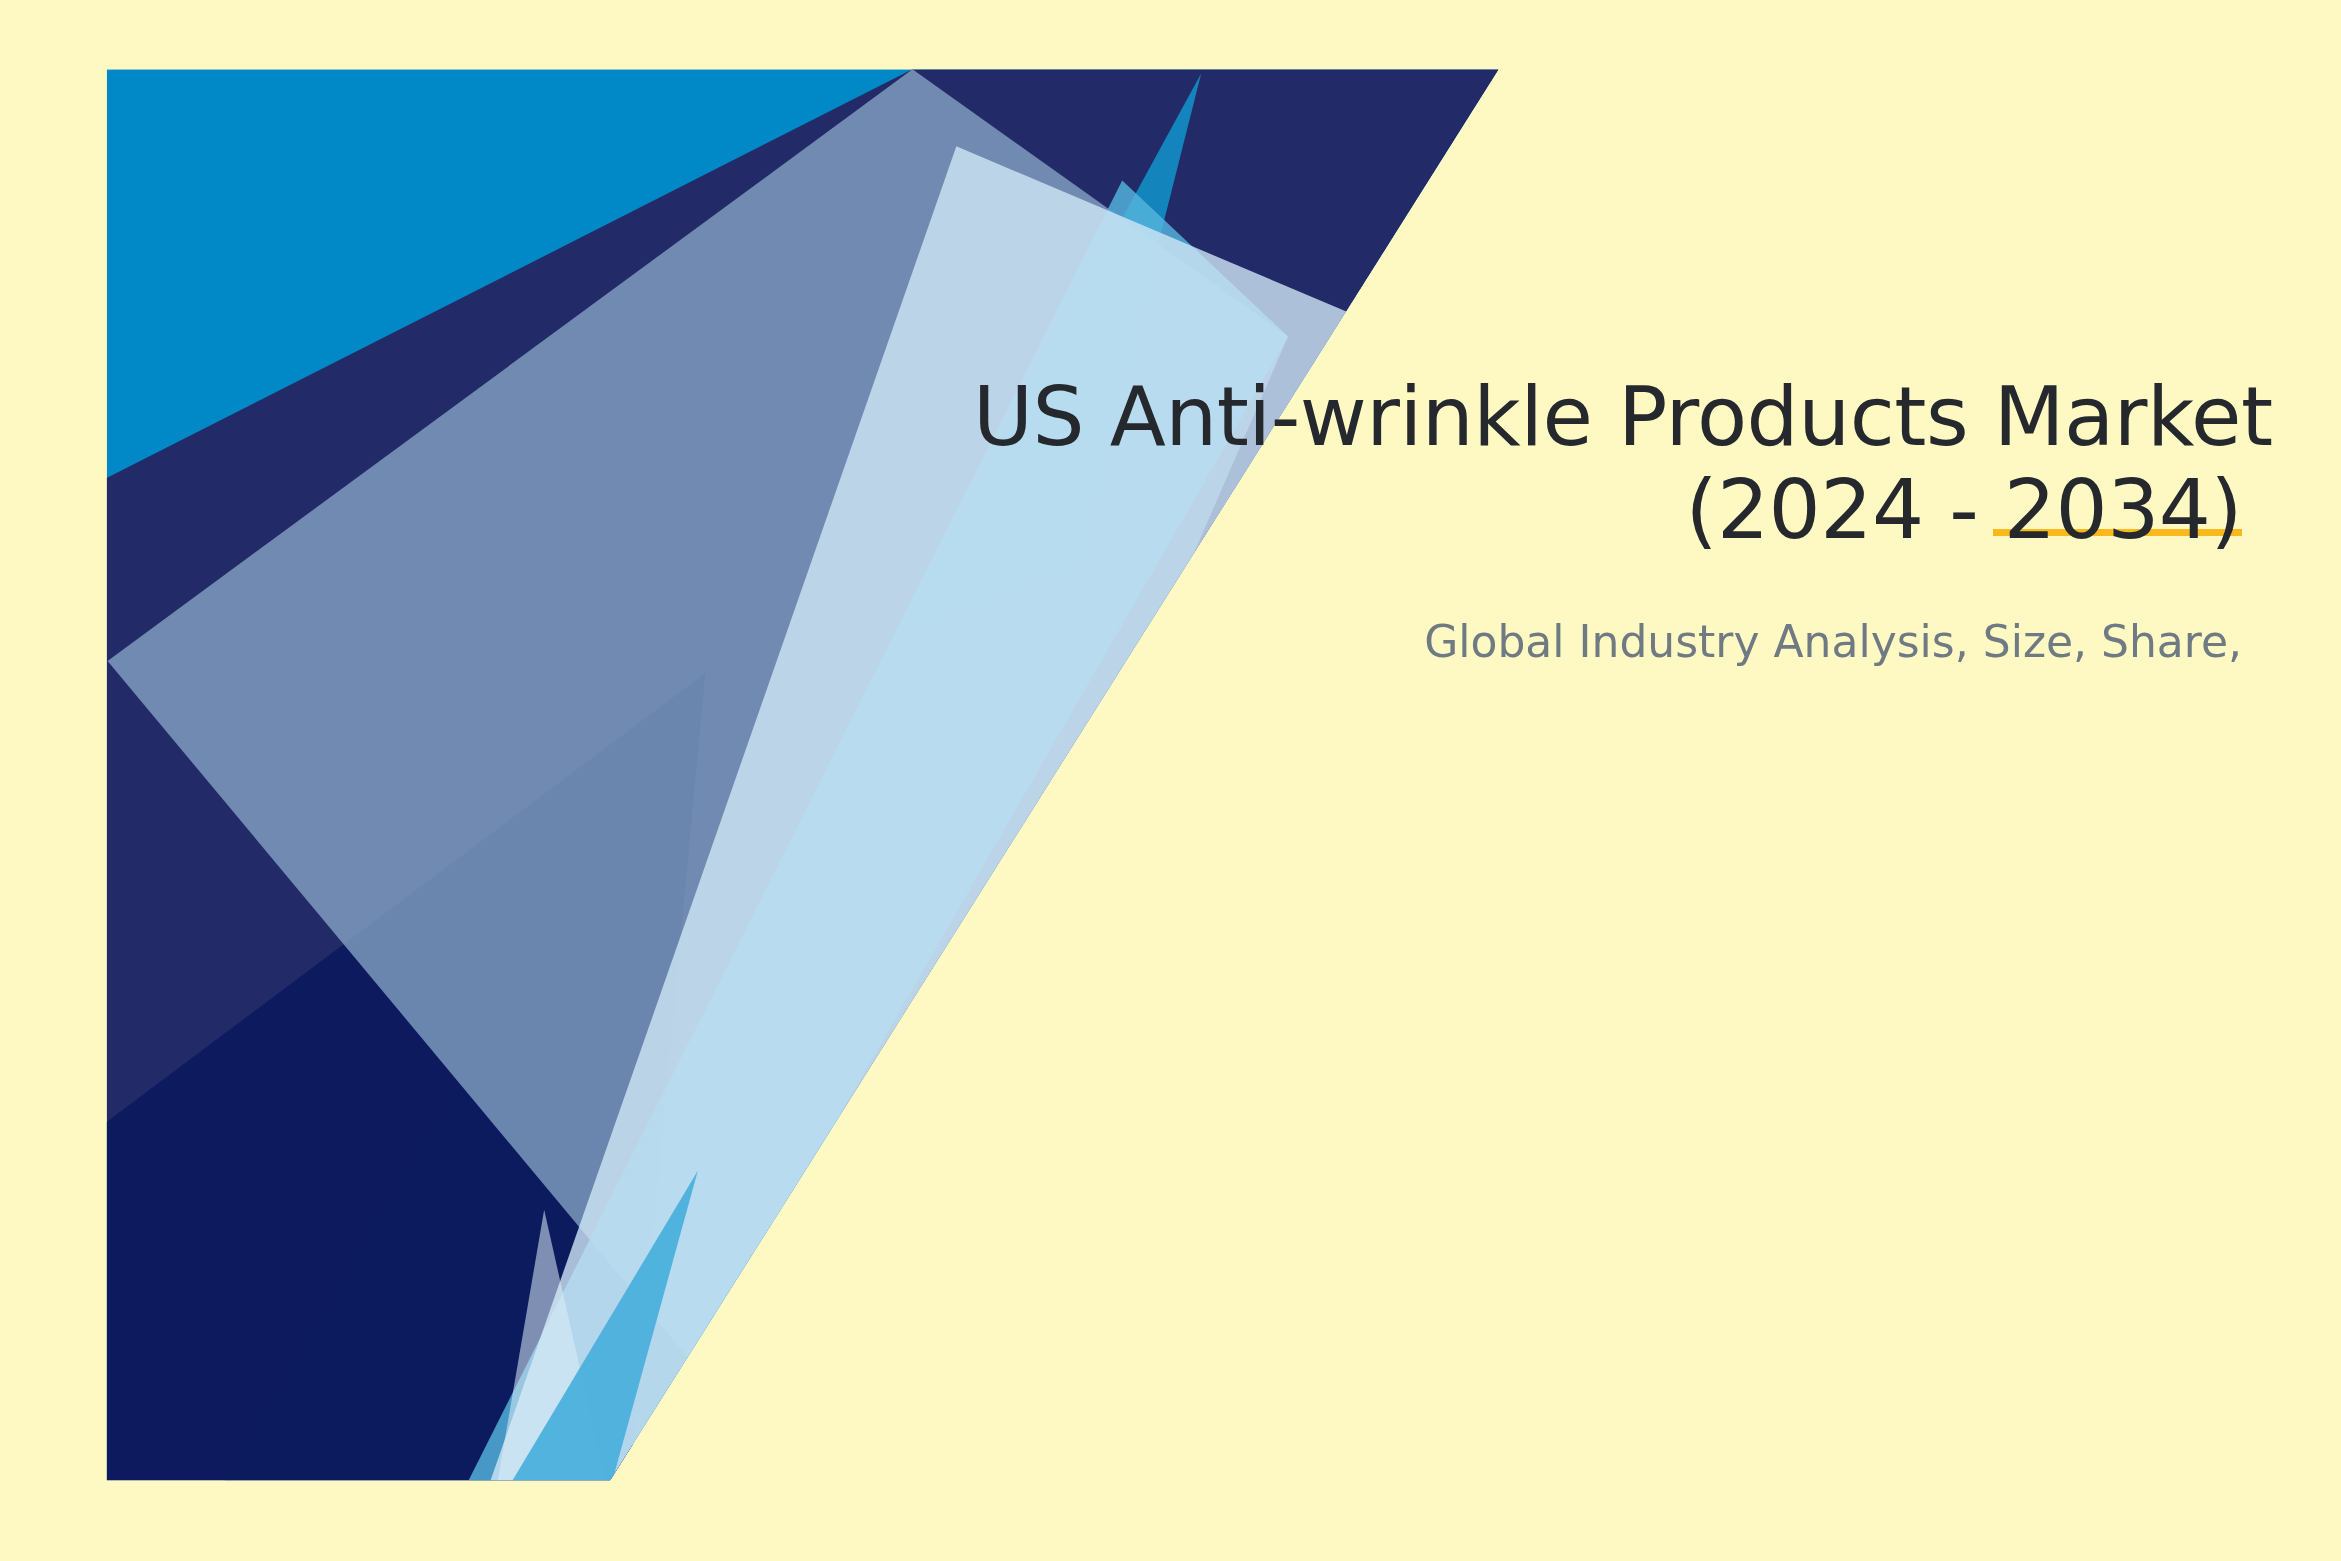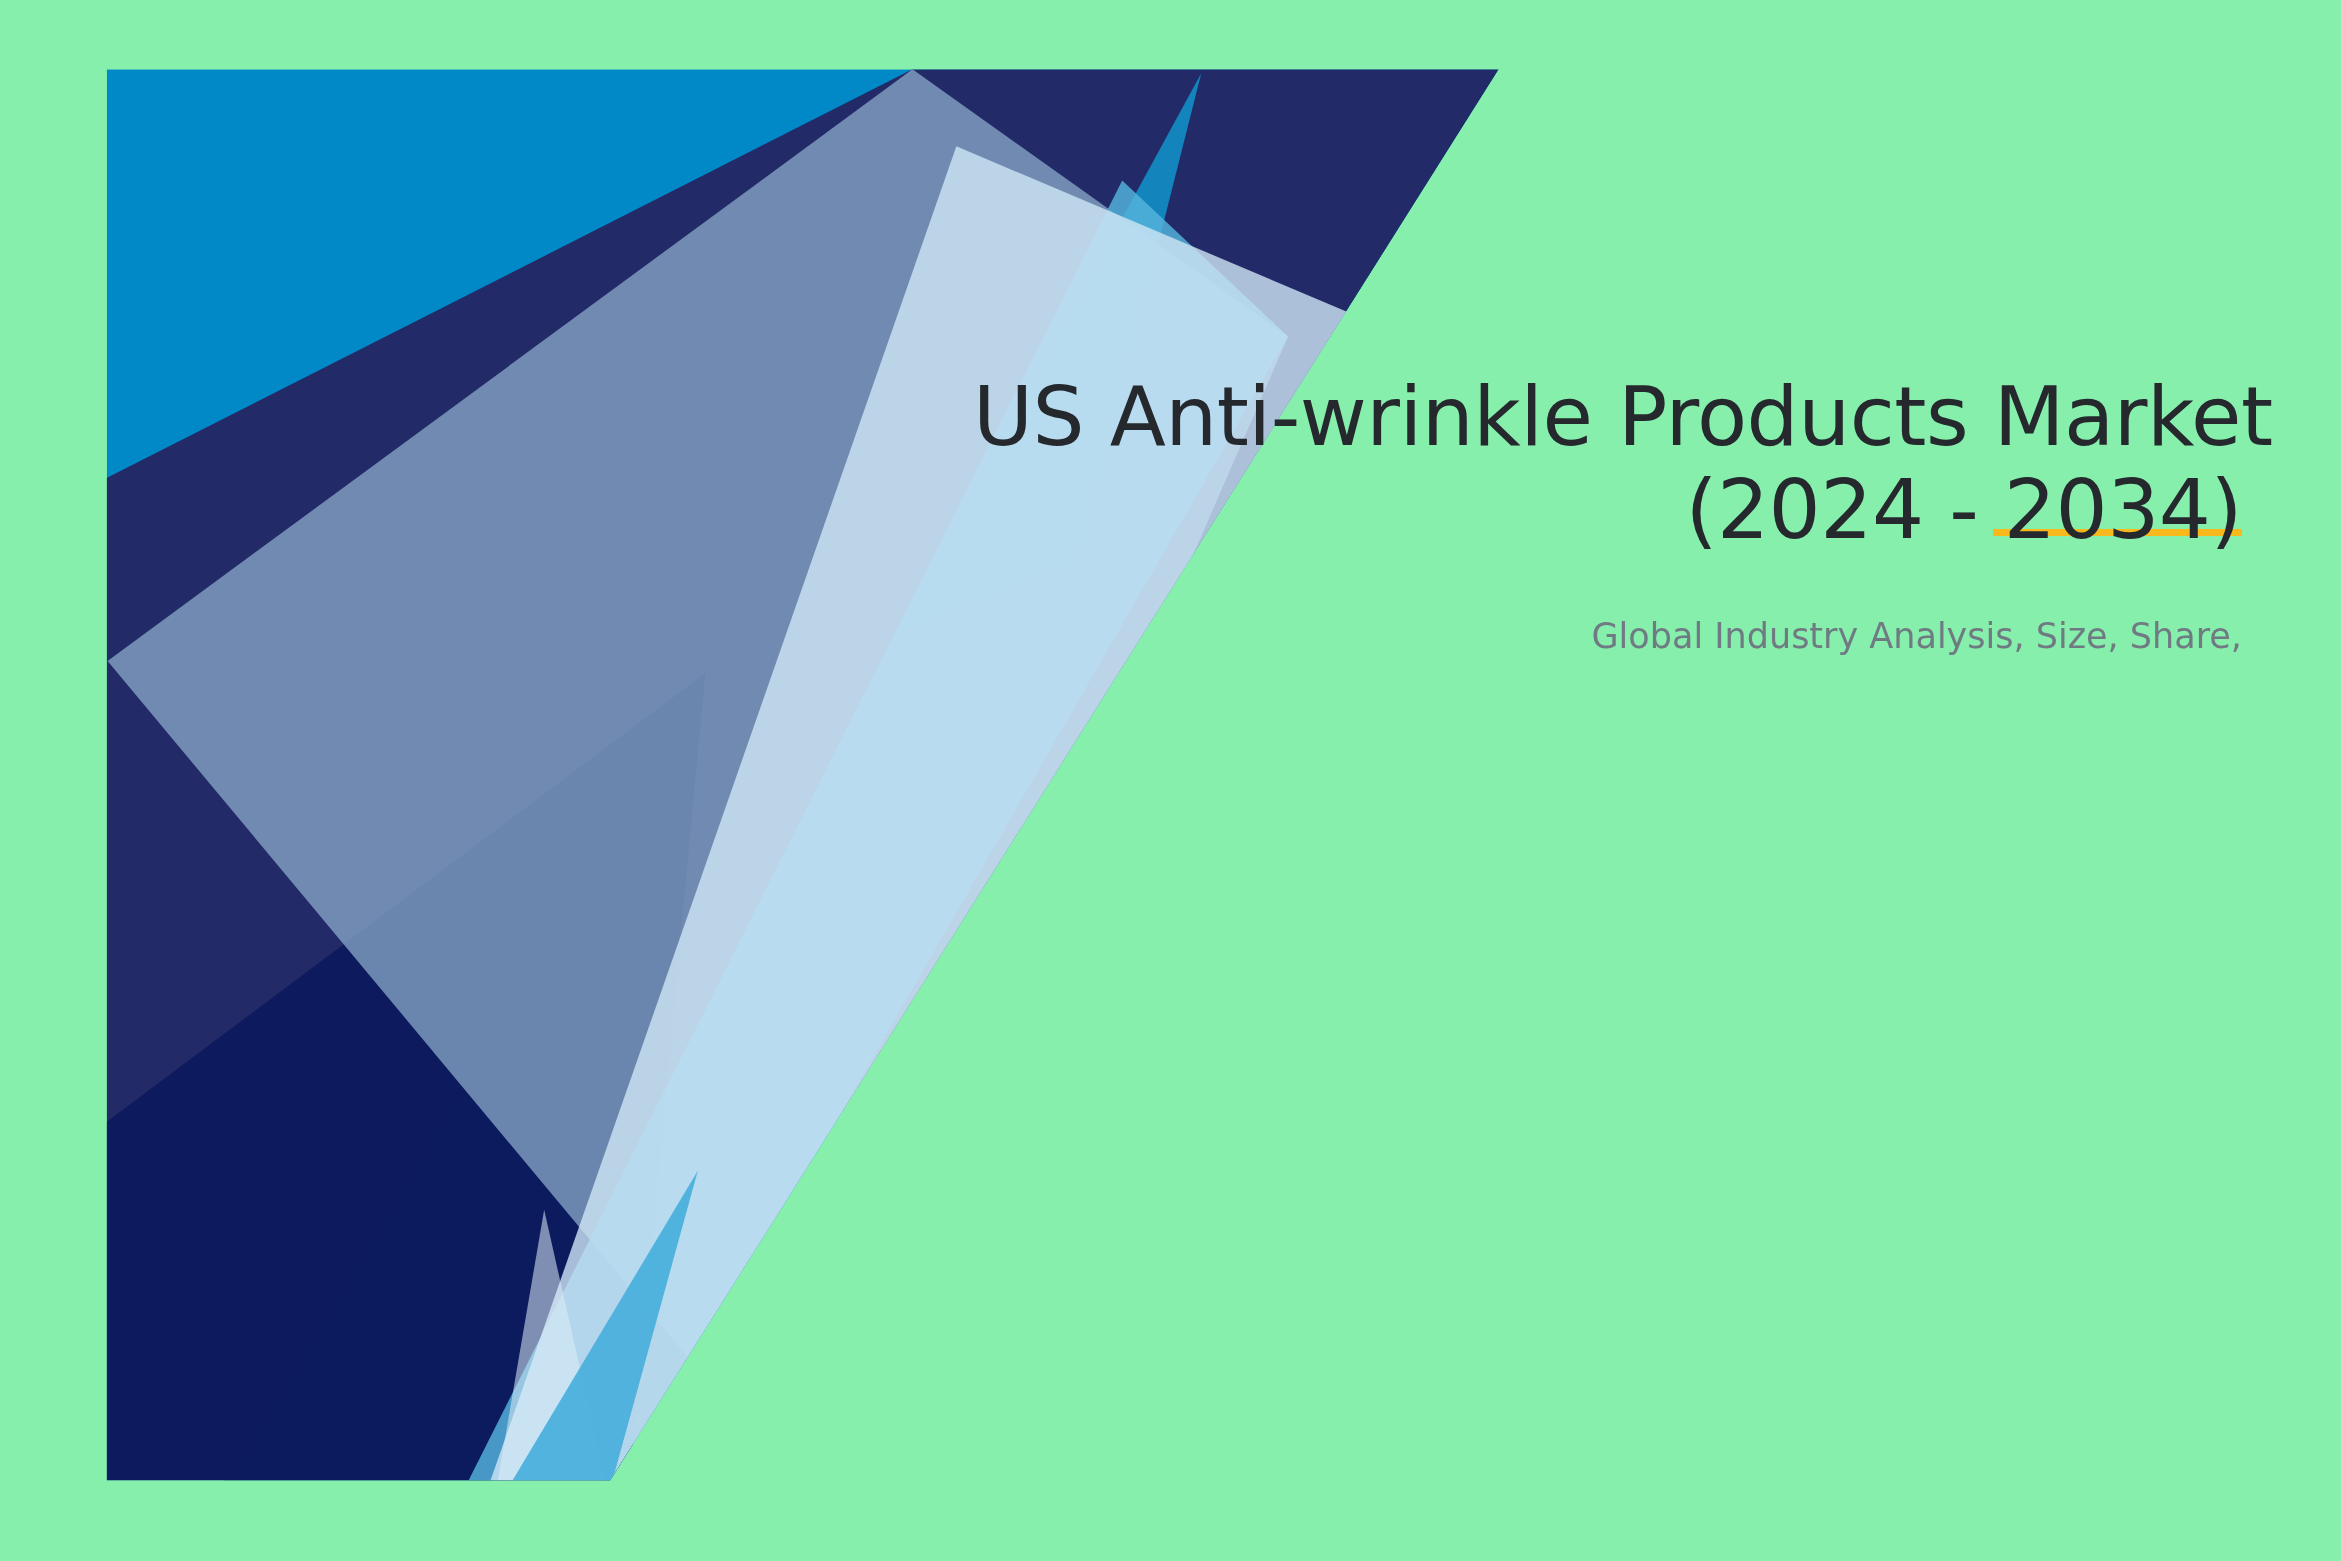--- a/index.html
+++ b/index.html
@@ -13,21 +13,21 @@
   body {
     background: #f7f9fb;
     font-family: "DejaVu Sans", "Liberation Sans", sans-serif;
     -webkit-font-smoothing: antialiased;
   }
 
   #cover {
     position: relative;
     width: 2342px;
     height: 1561px;
-    background: #86efac;
+    background: #fef9c3;
   }
 
   
   #artwork {
     position: absolute;
     left: 0;
     top: 0;
     width: 2342px;
     height: 1561px;
     display: block;
@@ -68,21 +68,21 @@
     top: 158px;
     width: 249px;
     height: 6.8px;
     background: #f9b81c;
     z-index: 2;
   }
 
   #subtitle {
     margin-top: 58px;
     font-family: "DejaVu Sans", "Liberation Sans", sans-serif;
-    font-size: 35px;
+    font-size: 44px;
     line-height: 1.27;
     font-weight: 400;
     color: #6f7a82;
     text-align: right;
   }
   .subtitle-line { display: block; white-space: nowrap; }
 </style>
 </head>
 <body>
 

